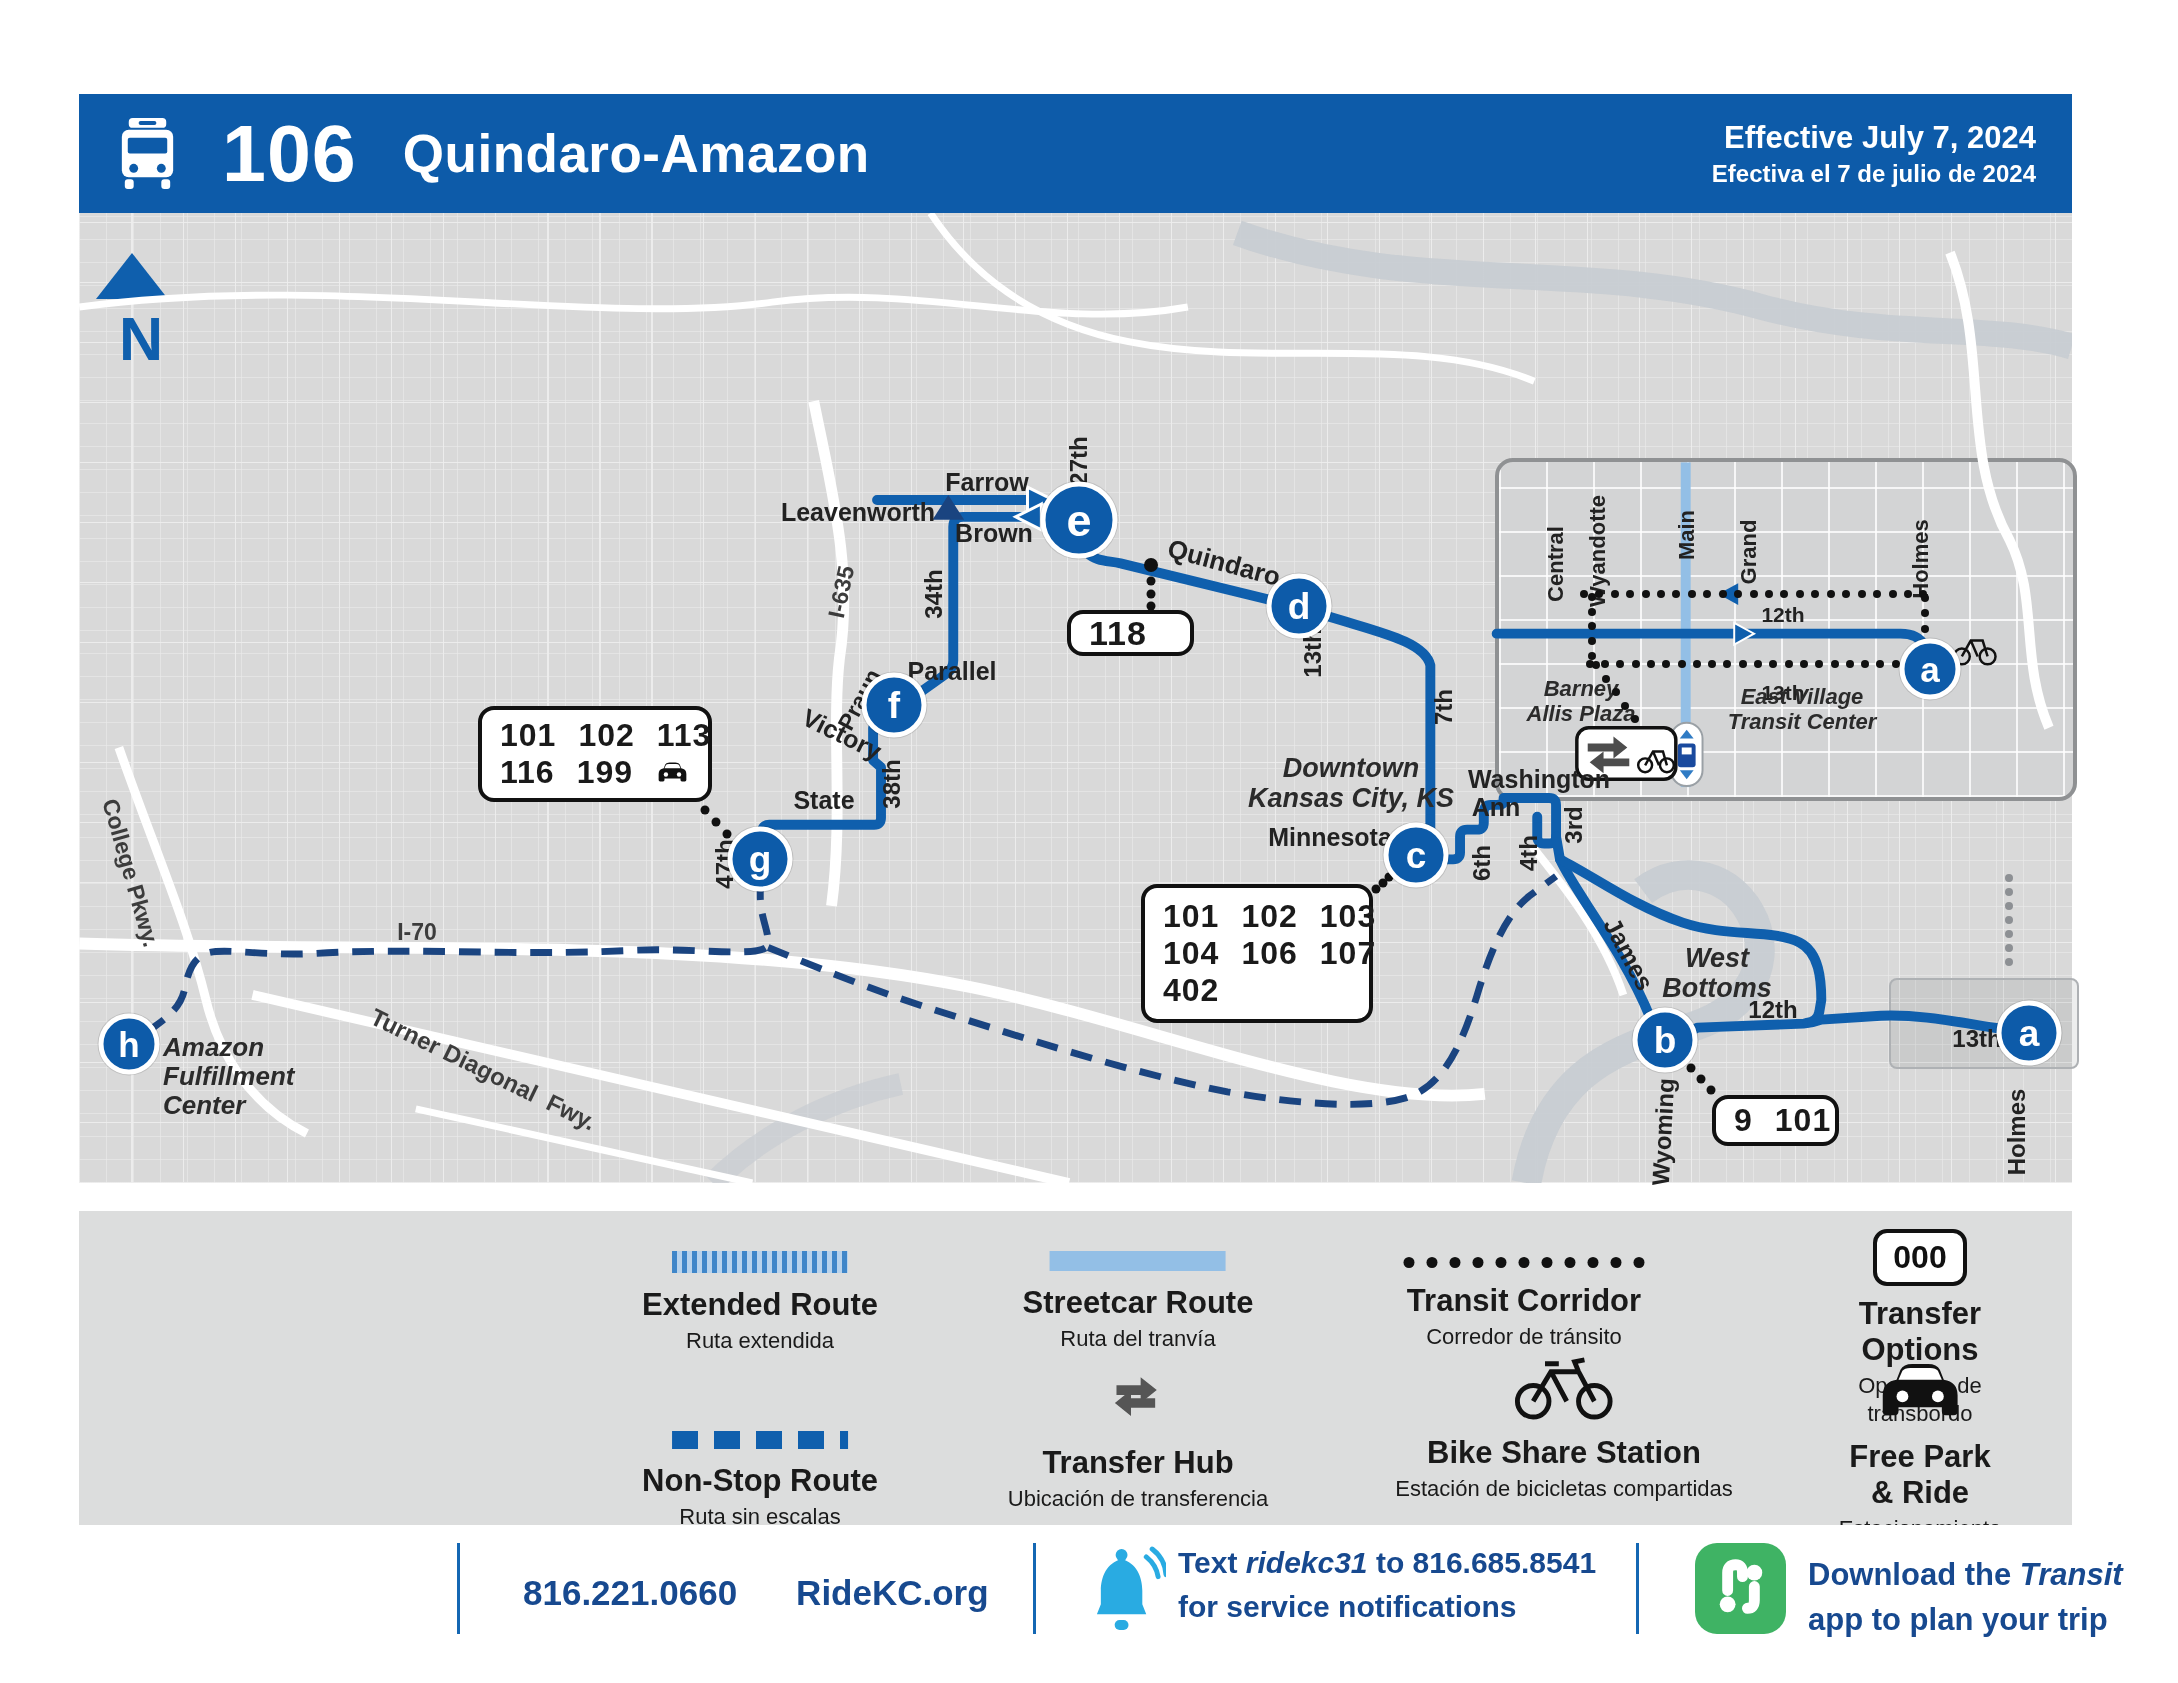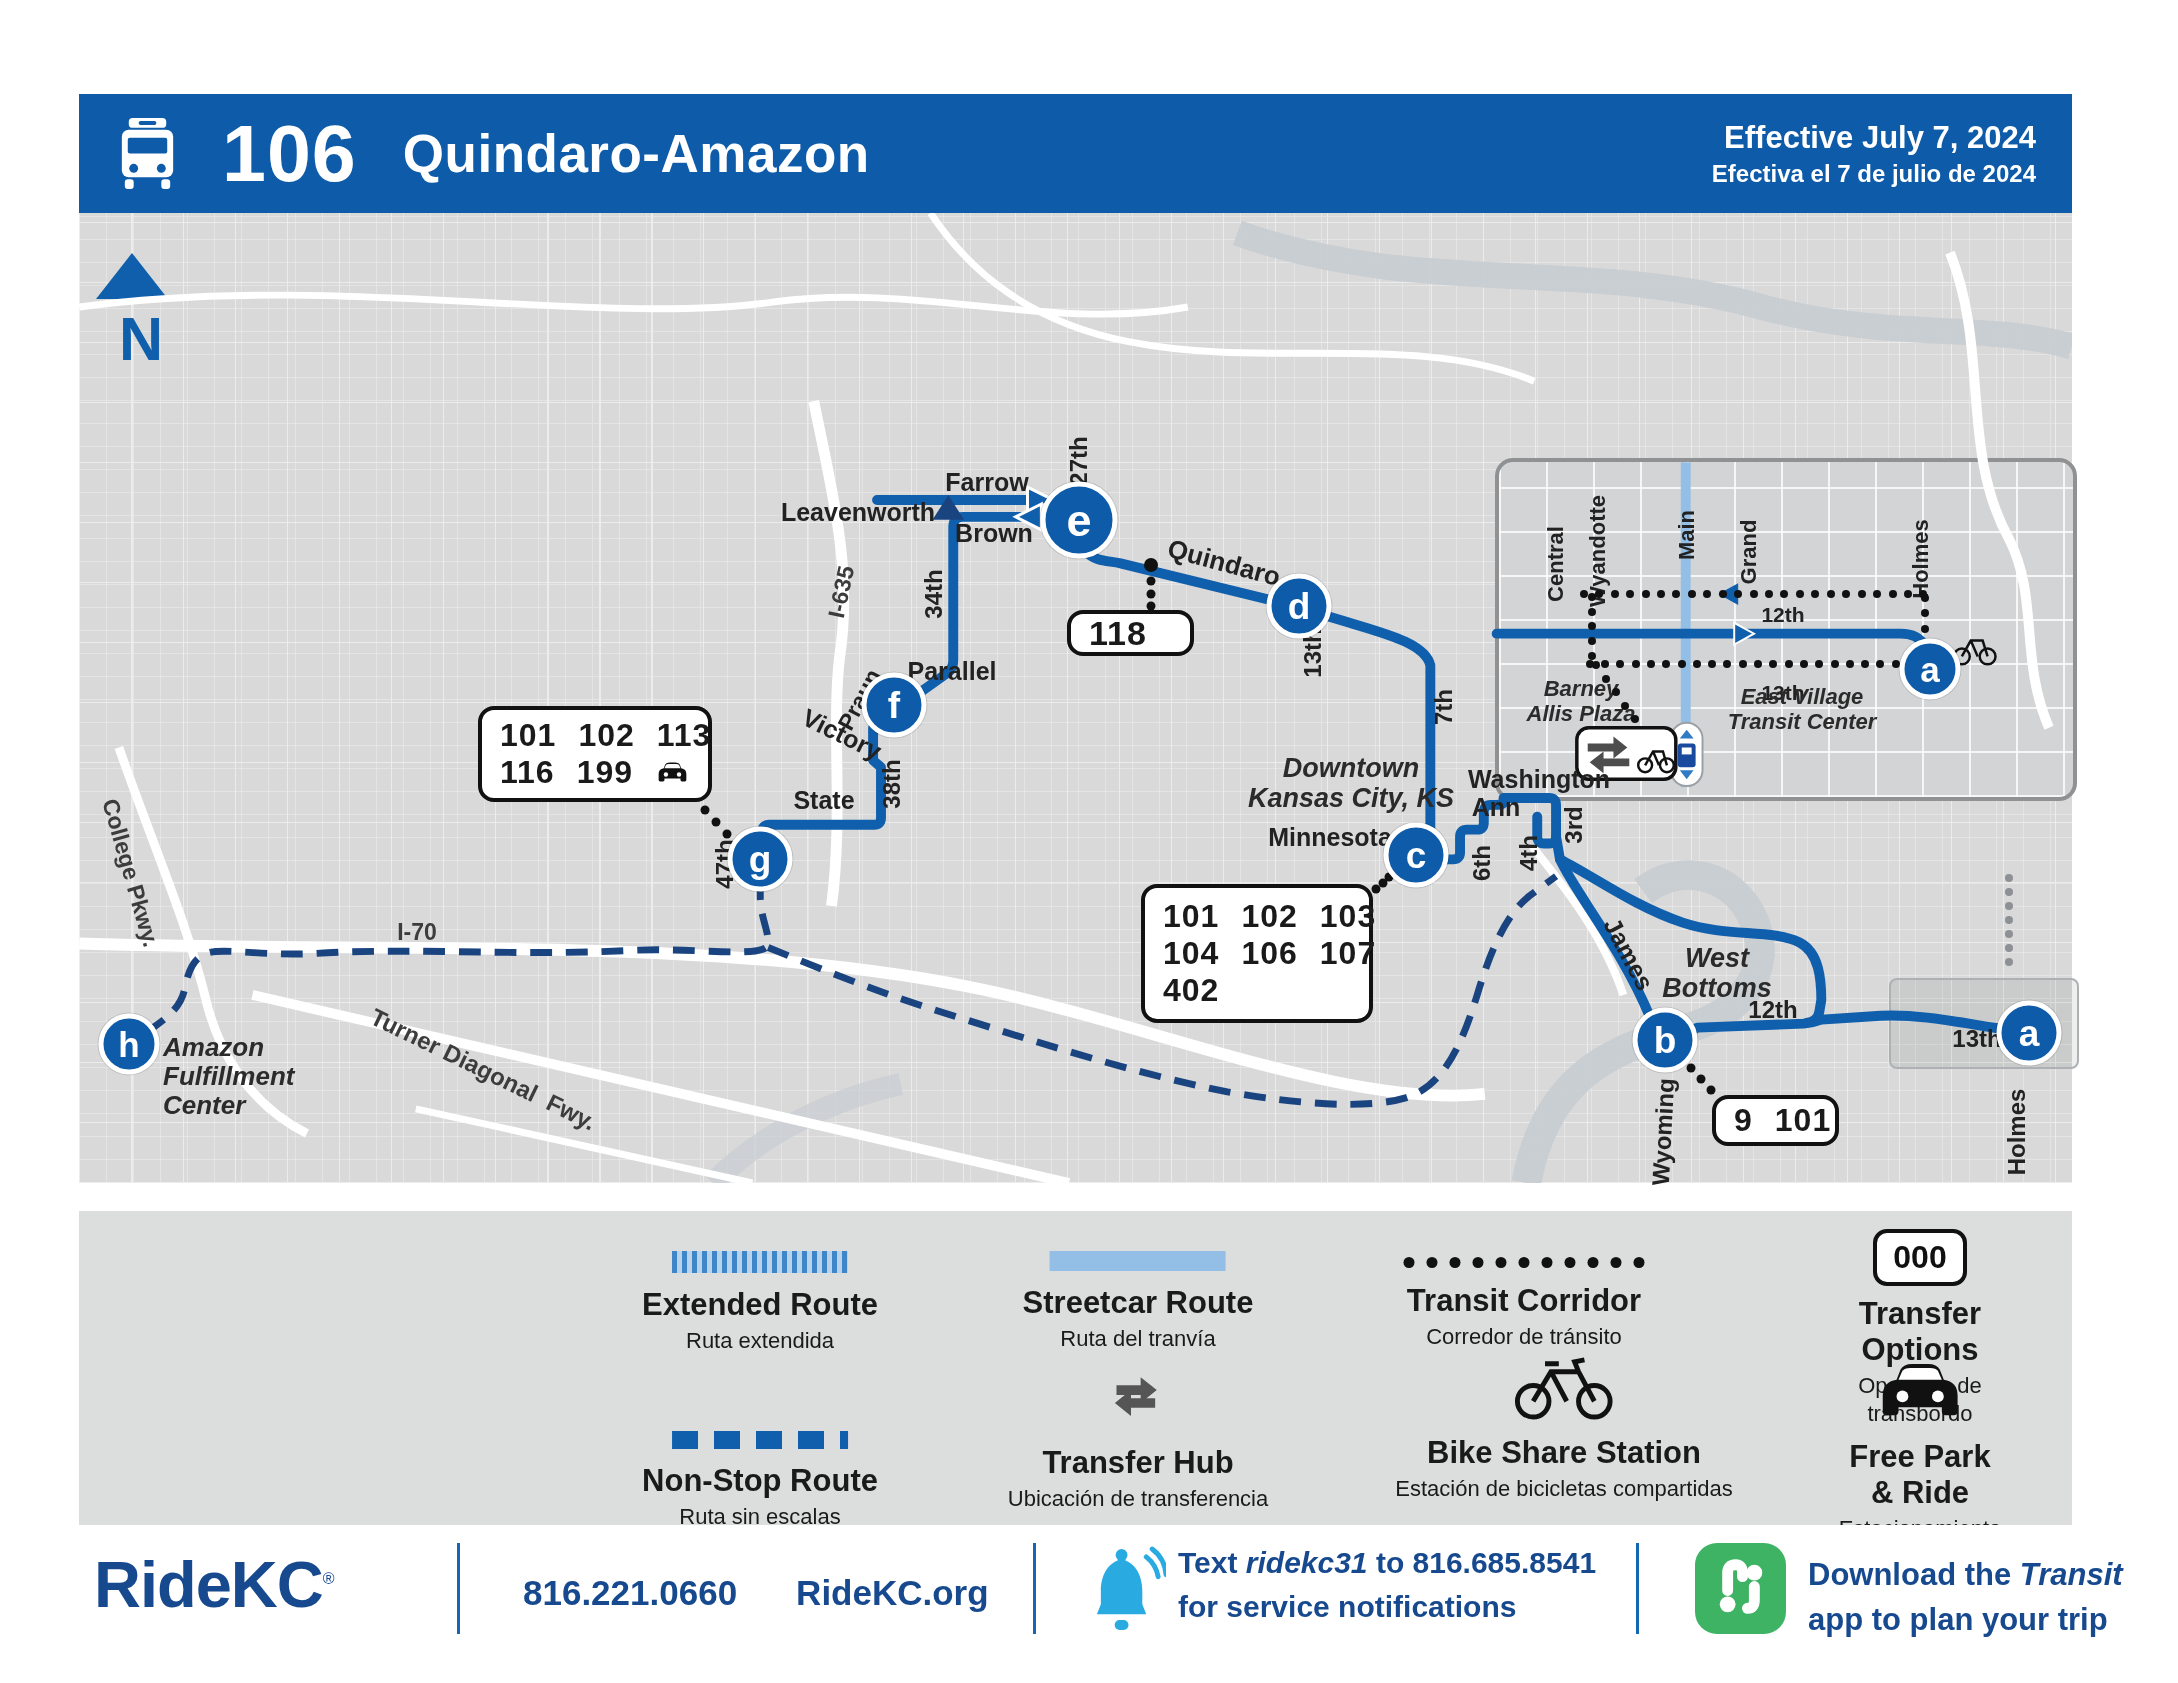--- a/index.html
+++ b/index.html
@@ -428,21 +428,20 @@
         <path d="M30,11 Q32,8 38,8 L58,8 Q64,8 66,11 L70,20 L26,20 Z" fill="#fff"></path>
         <circle cx="30" cy="37" r="6" fill="#fff"></circle>
           <circle cx="66" cy="37" r="6" fill="#fff"></circle>
       </svg>
       <div class="t">Free Park &amp; Ride</div>
       <div class="s">Estacionamiento gratuito</div>
     </div>
   </div>
 
   <div class="ftr">
-    <div class="logo"><span>RideKC</span><sup>®</sup></div>
     <div class="vdiv" style="left:457px;"></div>
     <div class="contact">
       <span>816.221.0660</span>
       <span>RideKC.org</span>
     </div>
     <div class="vdiv" style="left:1033px;"></div>
     <svg style="position:absolute;left:1089px;top:20px;" width="77" height="91" viewBox="0 0 78 92">
       <path d="M33,14 C18,18 12,32 12,46 L12,60 L8,70 L58,70 L54,60 L54,46 C54,32 48,18 33,14 Z" fill="#29abe2"></path>
       <circle cx="33" cy="10" r="6" fill="#29abe2"></circle>
       <rect x="26" y="76" width="14" height="10" rx="5" fill="#29abe2"></rect>

